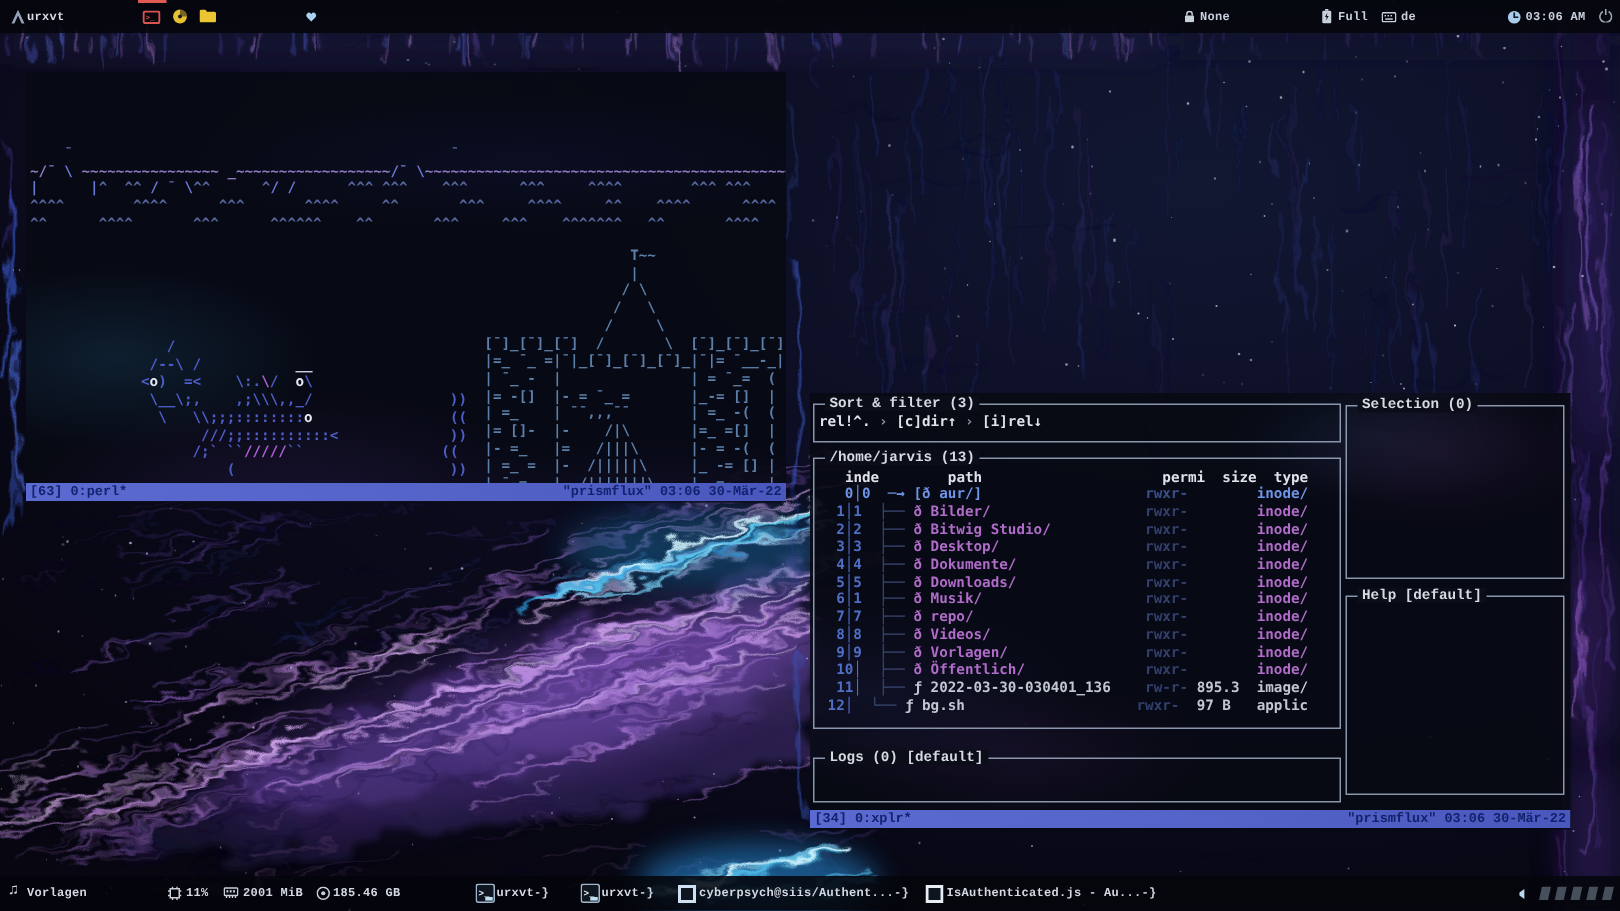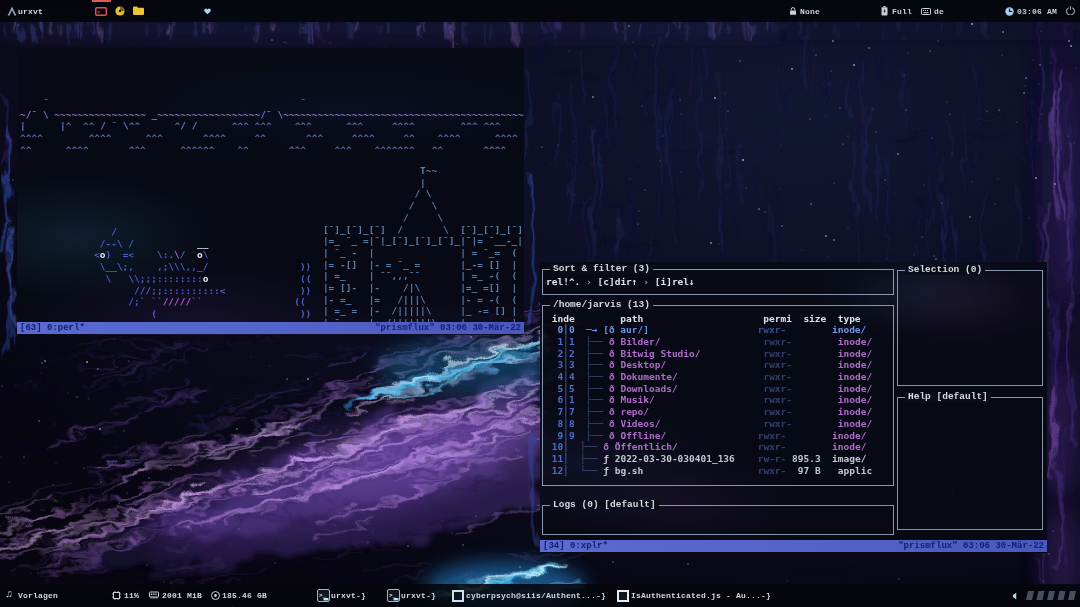--- a/index.html
+++ b/index.html
@@ -6,21 +6,21 @@
   font-family:"Liberation Mono", monospace; }
 #bg { position:absolute; top:0; left:0; }
 .bar { position:absolute; left:0; width:1080px; background:rgba(5,6,11,0.88);
   color:#d4d8e2; font-weight:bold; }
 #topbar { top:0; height:22px; }
 #botbar { top:584px; height:23px; }
 .bar span { letter-spacing:0.2px; }
 .abs { position:absolute; }
 .term { position:absolute; background:rgba(8,10,19,0.93); overflow:hidden; }
 #term1 { left:17px; top:48px; width:507px; height:287px; }
-#term2 { left:540px; top:262px; width:507px; height:291px; }
+#term2 { left:540px; top:262px; width:507px; height:291px;text-align:right; }
 .tmux { position:absolute; left:0; bottom:1px; width:100%; height:12px;
   background:linear-gradient(90deg,#5b6ad0 0%,#5463c8 55%,#4a58be 100%); color:#13216e;
   font-size:9px; font-weight:bold; line-height:12px; }
 pre.art { font-size:9.5px; line-height:11.7px; font-weight:bold; letter-spacing:0; }
 pre.xr  { font-size:9.5px; line-height:11.7px; font-weight:bold; }
 .box { position:absolute; border:1px solid #8a96ac; }
 .title { position:absolute; font-size:9.5px; font-weight:bold; color:#d6dae2;
   background:#0b0e19; padding:0 3px; line-height:10px; z-index:2; }
 .wht{color:#dfe2ea} .nb{color:#4f6fc6} .tr{color:#3c4a74} .dir{color:#b06cc8}
 .perm{color:#32406e} .typ{color:#b06cc8} .fil{color:#c2c8d2} .sel{color:#6f95e8}
@@ -946,21 +946,21 @@
   <pre class="abs xr" style="left:6px;top:50.5px"><span class="wht"> inde        path                     permi  size  type</span>
 <span class="sel">  0│0  ─→ [ð aur/]                   </span><span class="prms">rwxr-</span><span class="sel">        inode/</span>
 <span class="nb">  1│1</span>  <span class="tr">├──</span> <span class="dir">ð Bilder/                  </span><span class="perm">rwxr-</span>        <span class="typ">inode/</span>
 <span class="nb">  2│2</span>  <span class="tr">├──</span> <span class="dir">ð Bitwig Studio/           </span><span class="perm">rwxr-</span>        <span class="typ">inode/</span>
 <span class="nb">  3│3</span>  <span class="tr">├──</span> <span class="dir">ð Desktop/                 </span><span class="perm">rwxr-</span>        <span class="typ">inode/</span>
 <span class="nb">  4│4</span>  <span class="tr">├──</span> <span class="dir">ð Dokumente/               </span><span class="perm">rwxr-</span>        <span class="typ">inode/</span>
 <span class="nb">  5│5</span>  <span class="tr">├──</span> <span class="dir">ð Downloads/               </span><span class="perm">rwxr-</span>        <span class="typ">inode/</span>
 <span class="nb">  6│1</span>  <span class="tr">├──</span> <span class="dir">ð Musik/                   </span><span class="perm">rwxr-</span>        <span class="typ">inode/</span>
 <span class="nb">  7│7</span>  <span class="tr">├──</span> <span class="dir">ð repo/                    </span><span class="perm">rwxr-</span>        <span class="typ">inode/</span>
 <span class="nb">  8│8</span>  <span class="tr">├──</span> <span class="dir">ð Videos/                  </span><span class="perm">rwxr-</span>        <span class="typ">inode/</span>
-<span class="nb">  9│9</span>  <span class="tr">├──</span> <span class="dir">ð Offline/                </span><span class="perm">rwxr-</span>        <span class="typ">inode/</span>
+<span class="nb">  9│9</span>  <span class="tr">├──</span> <span class="dir">ð Vorlagen/                </span><span class="perm">rwxr-</span>        <span class="typ">inode/</span>
 <span class="nb"> 10│</span>  <span class="tr">├──</span> <span class="dir">ð Öffentlich/              </span><span class="perm">rwxr-</span>        <span class="typ">inode/</span>
 <span class="nb"> 11│</span>  <span class="tr">├──</span> <span class="fil">ƒ 2022-03-30-030401_136    </span><span class="perm">rw-r-</span> <span class="fil">895.3  image/</span>
 <span class="nb"> 12│</span>  <span class="tr">└──</span> <span class="fil">ƒ bg.sh                    </span><span class="perm">rwxr-</span> <span class="fil"> 97 B   applic</span></pre>
 
   <div class="box" style="left:2px;top:243px;width:352px;height:30px"></div>
   <span class="title" style="left:10px;top:238px">Logs (0) [default]</span>
 
   <div class="box" style="left:357px;top:8px;width:146px;height:116px"></div>
   <span class="title" style="left:365px;top:3px">Selection (0)</span>
 

